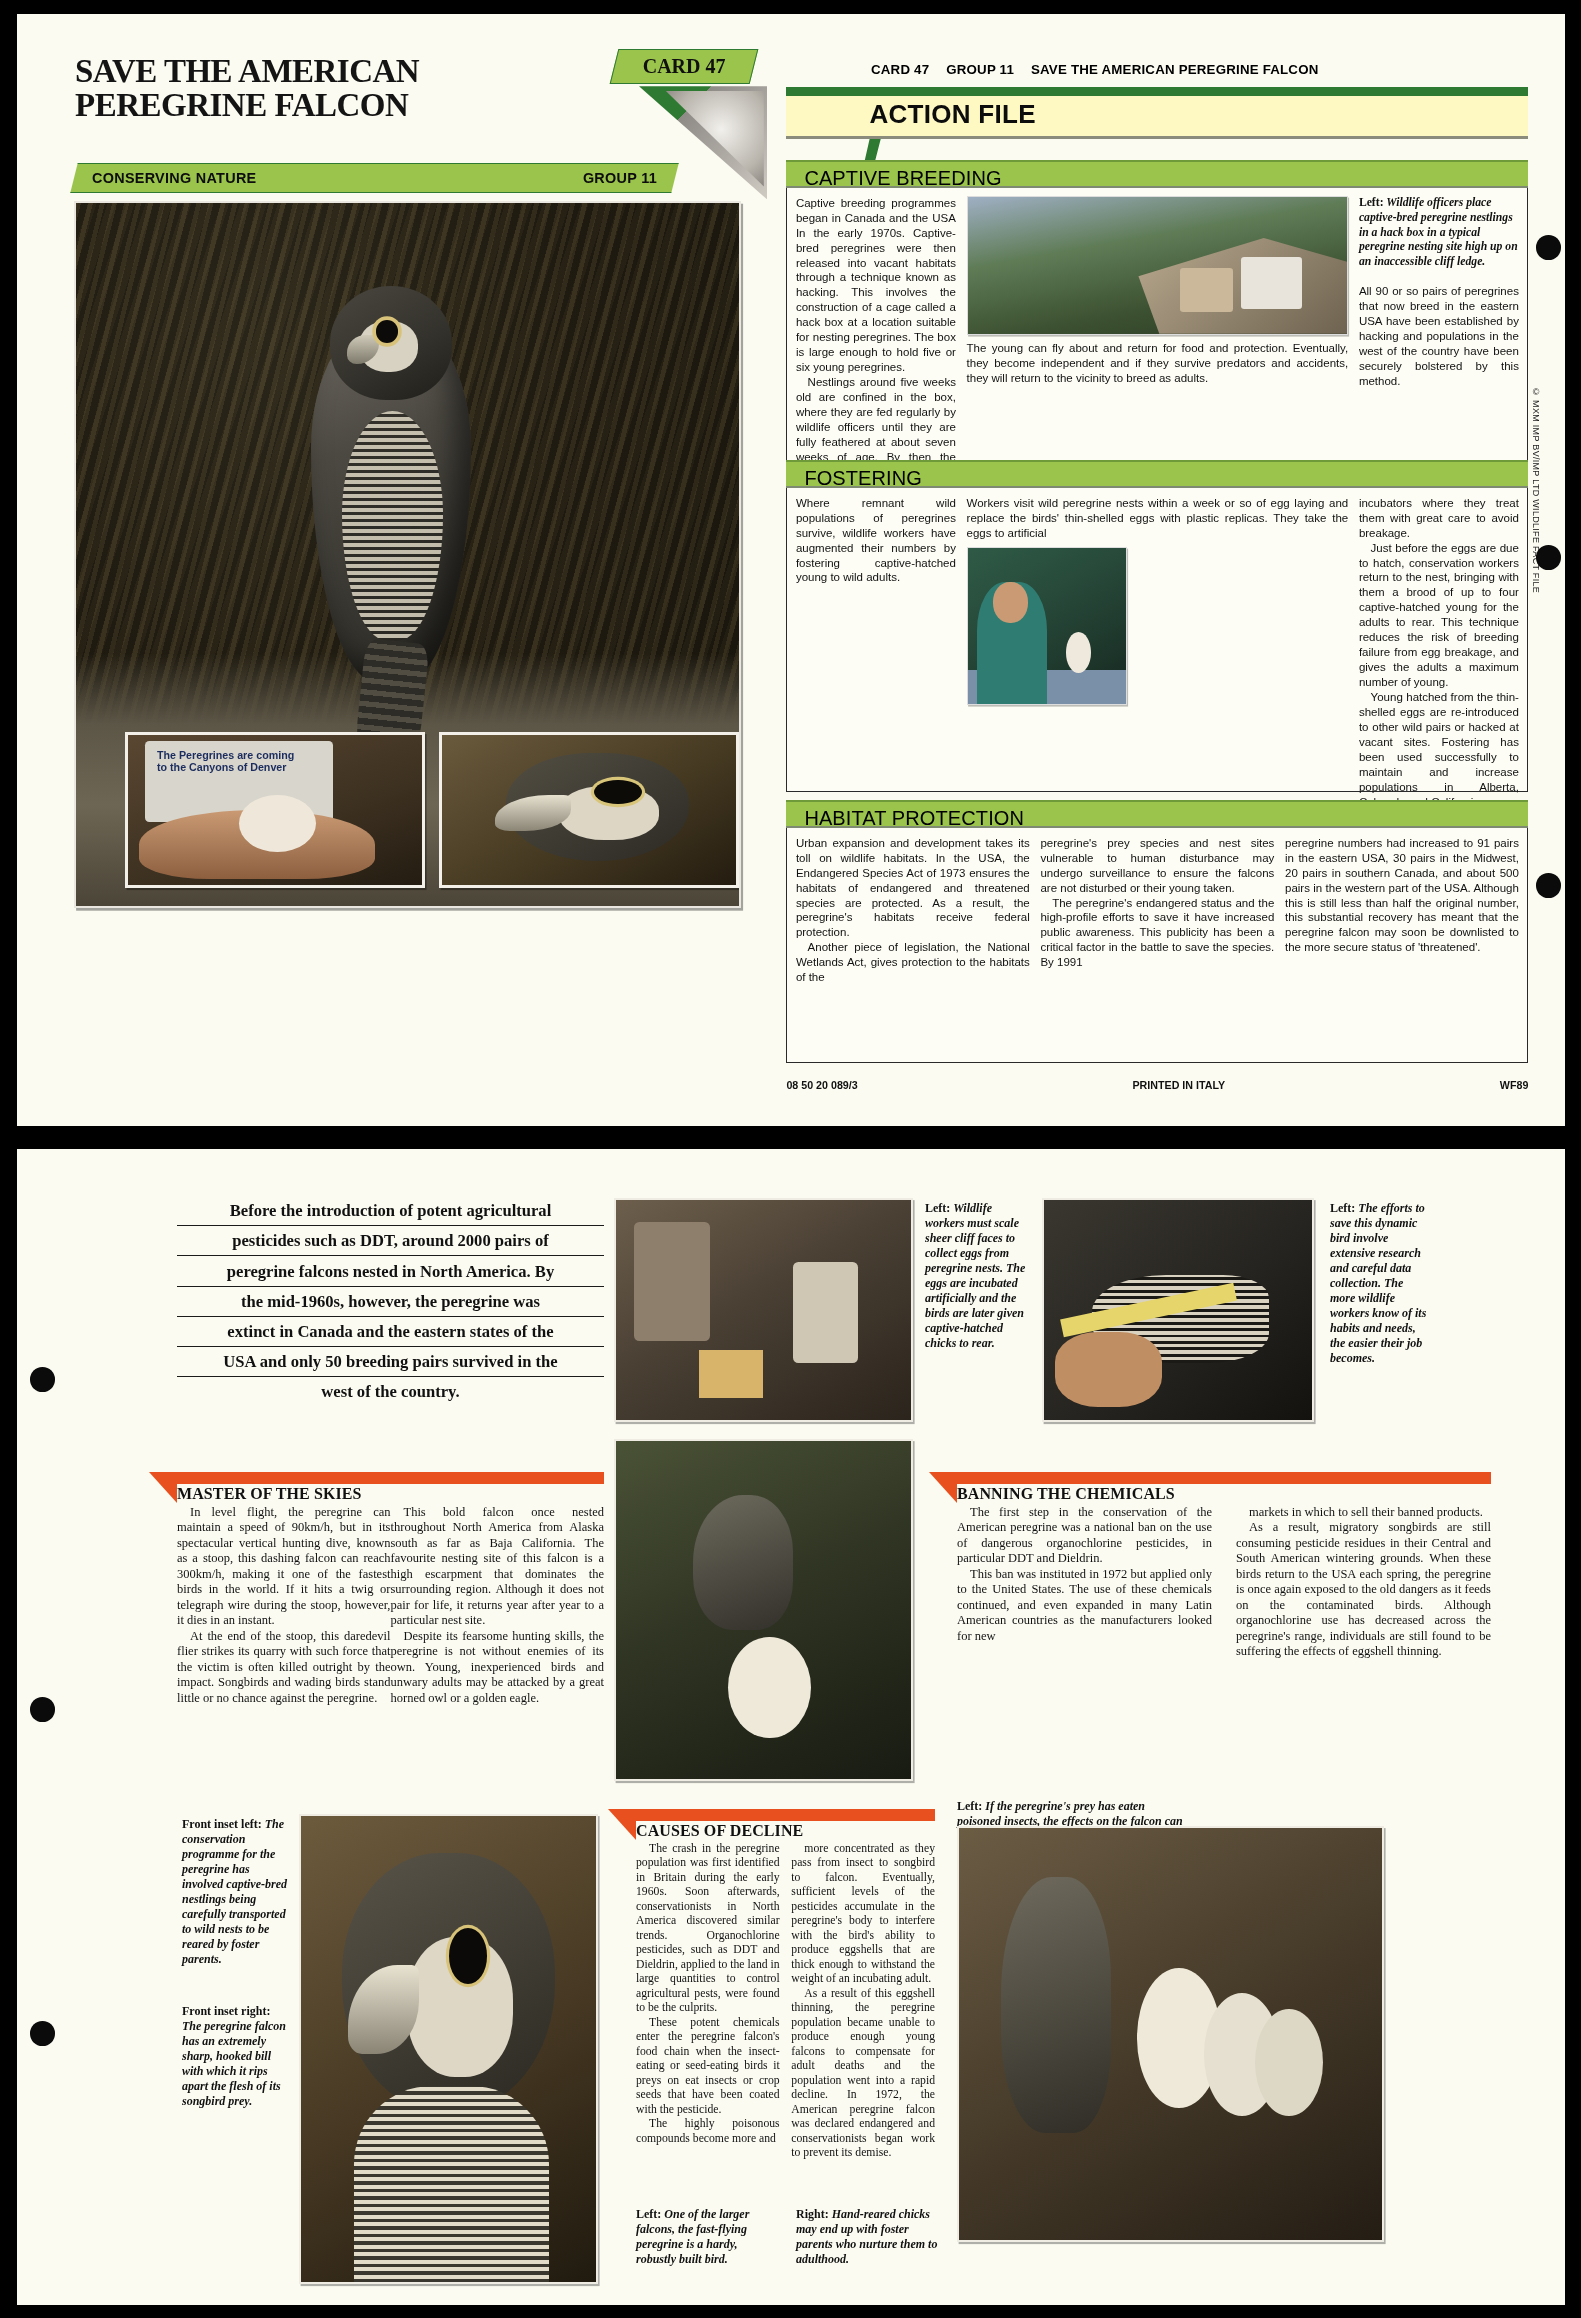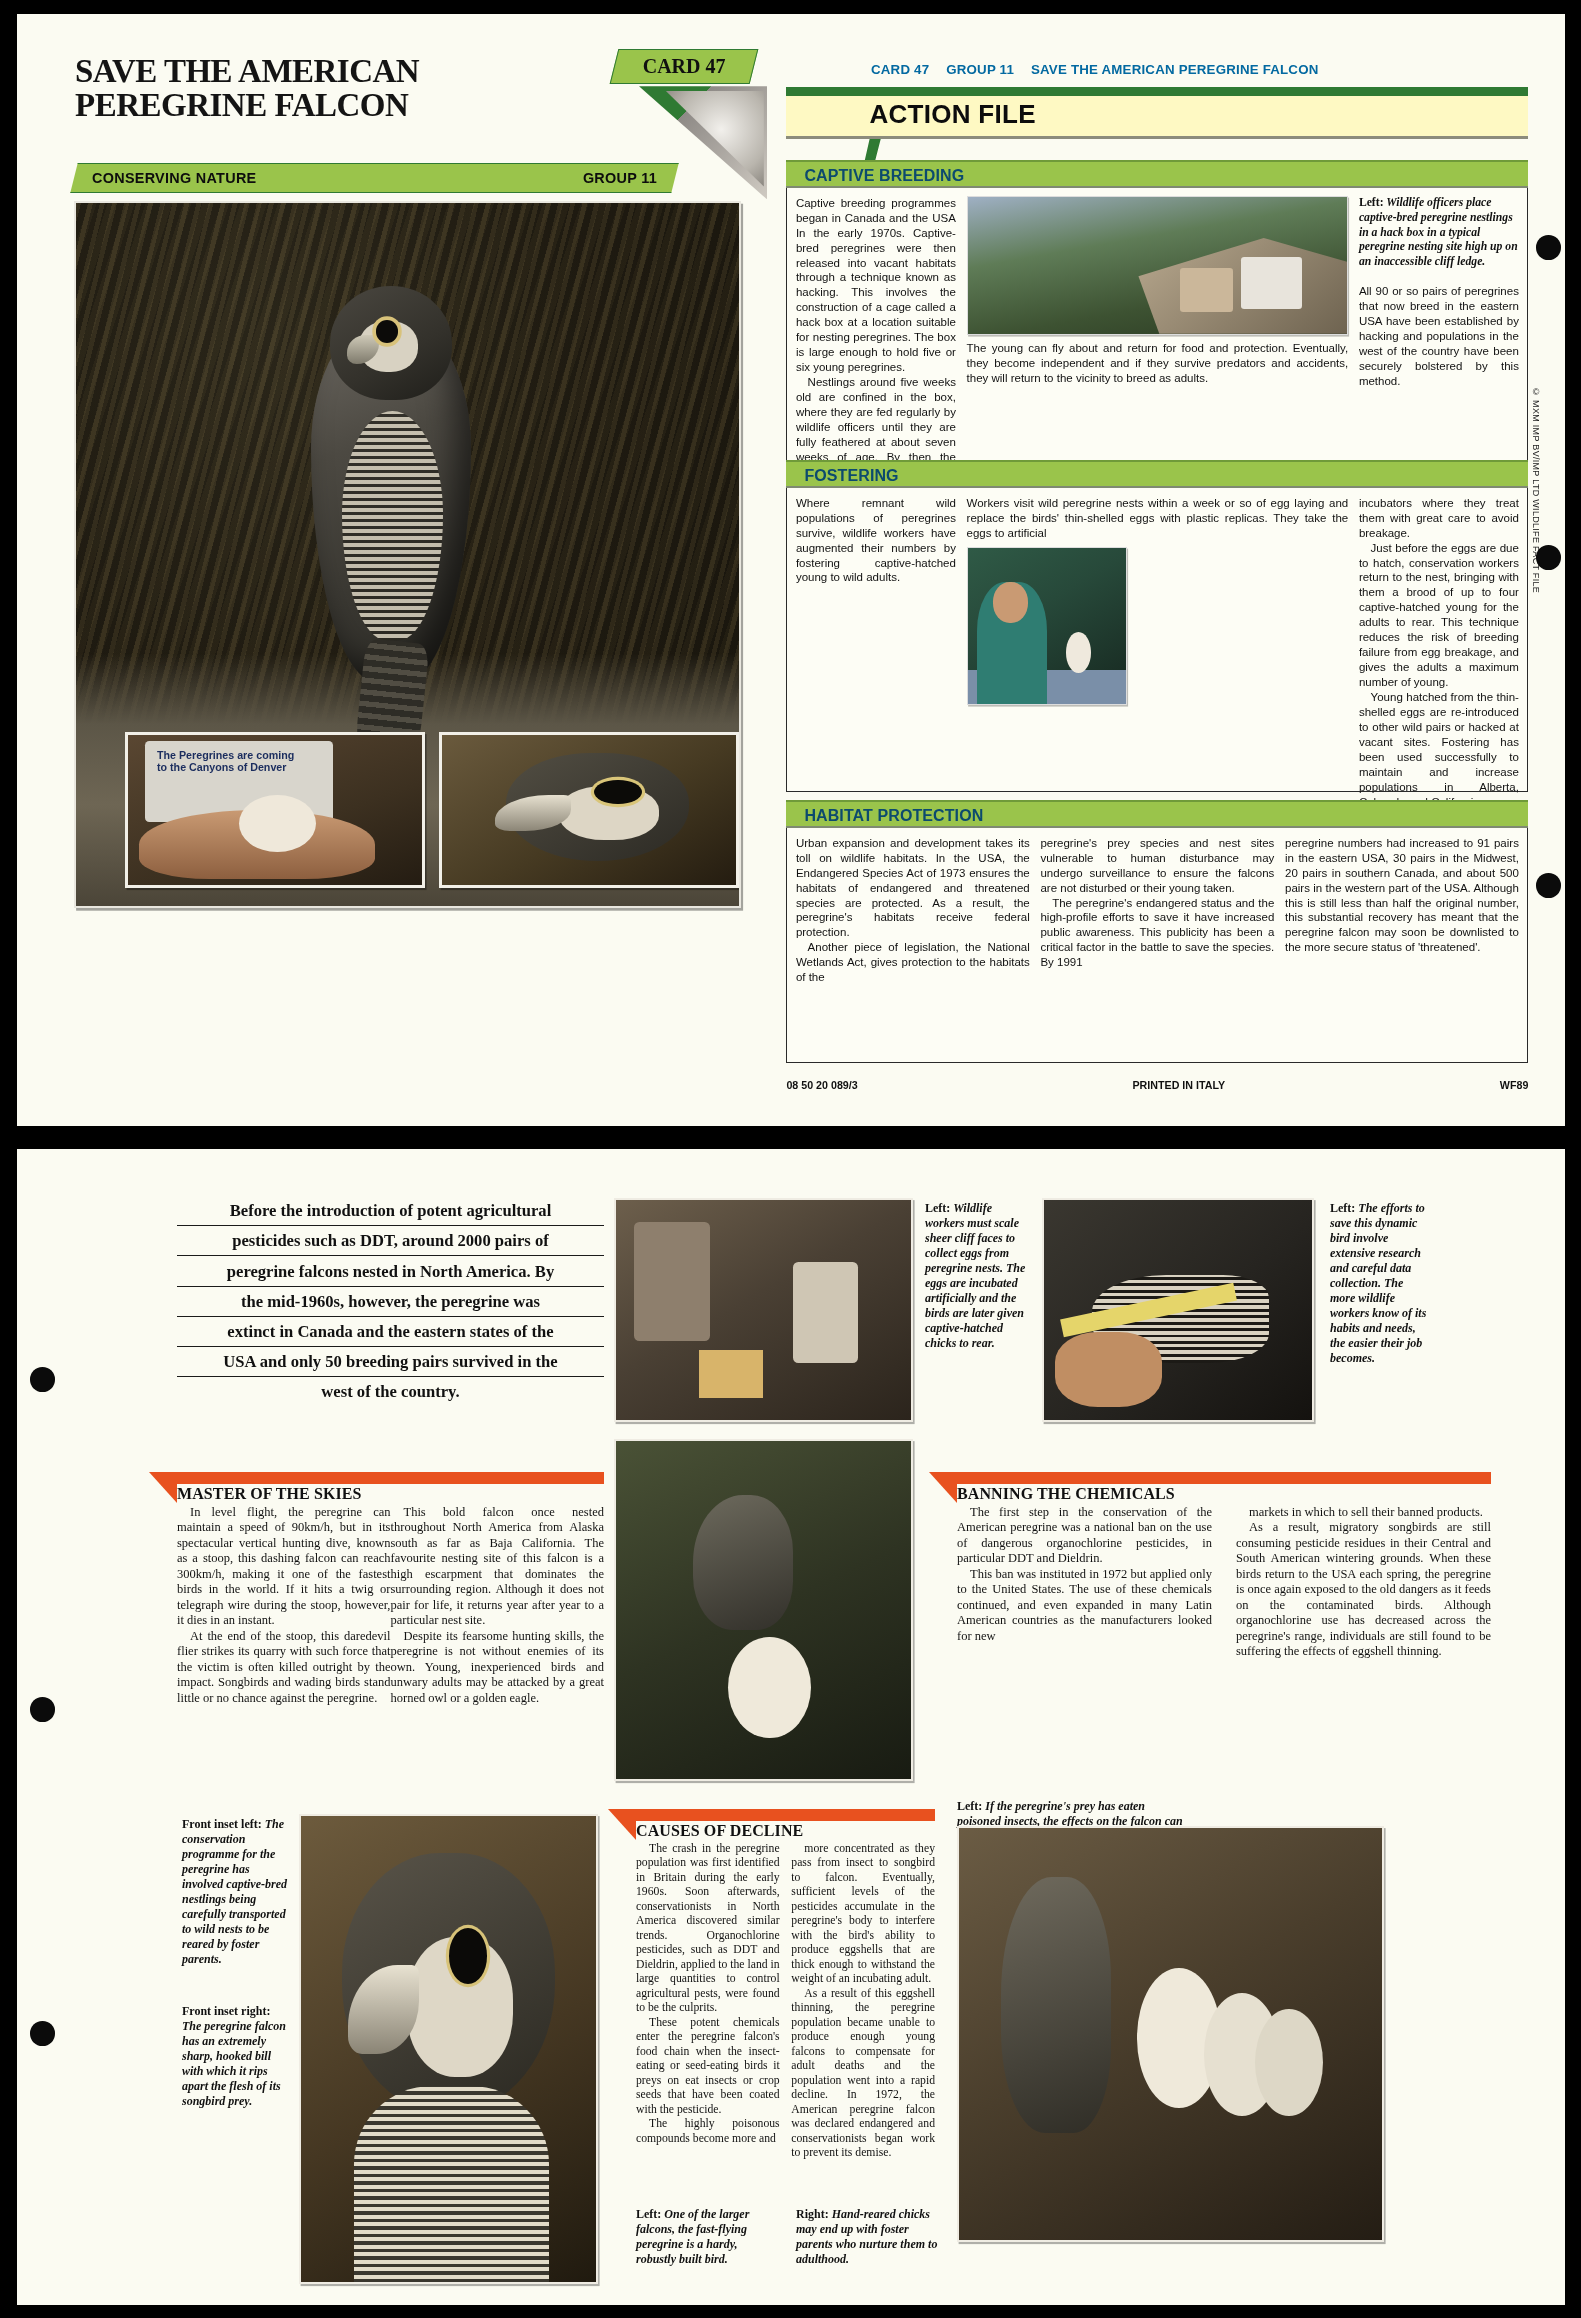--- a/index.html
+++ b/index.html
@@ -196,21 +196,21 @@
     position:absolute; left:18%; top:40%; width:26%; height:24%;
     border-radius:70% 10% 60% 20%;
     background:linear-gradient(180deg,#e6e0cf,#8b8576);
   }
 
   
   #action-card { position:absolute; left:763px; top:5.3px; width:758px; height:1100px; }
 
   .af-breadcrumb {
     position:absolute; left:91px; top:43px;
-    font-size:13.3px; font-weight:bold; color:#0369a1; letter-spacing:0.2px;
+    font-size:13.3px; font-weight:bold; color:#000000; letter-spacing:0.2px;
   }
   .af-breadcrumb span { margin-right:13px; }
 
   .af-titlebar {
     position:absolute; left:6.4px; top:68px; width:742px; height:52px;
     background:#fef9c3;
     border-top:9.6px solid #2f7a33;
     border-bottom:3.2px solid #8c8c7c;
   }
   .af-titlebar .t {
@@ -226,21 +226,21 @@
 
   .af-section { position:absolute; left:6.4px; width:742px; }
   .sec-head {
     height:28px; background:#9ac44b;
     border-top:2.1px solid #6f9a39;
     border-bottom:2.7px solid #7f8a72;
     position:relative;
   }
   .sec-head .label {
     position:absolute; left:18px; top:4.3px;
-    font-size:16px; font-weight:bold; color:#0c4a6e; letter-spacing:0.1px;
+    font-size:20px; font-weight:normal; color:#000000; letter-spacing:0.1px;
   }
   .sec-body {
     border:1.6px solid #2a2a2a;
     border-top:0;
     padding:7.5px 8.5px 6.4px 8.5px;
     background:#fdfdf5;
   }
   .cols3 { display:flex; gap:10.7px; }
   .col { flex:1; }
   .af-p {

